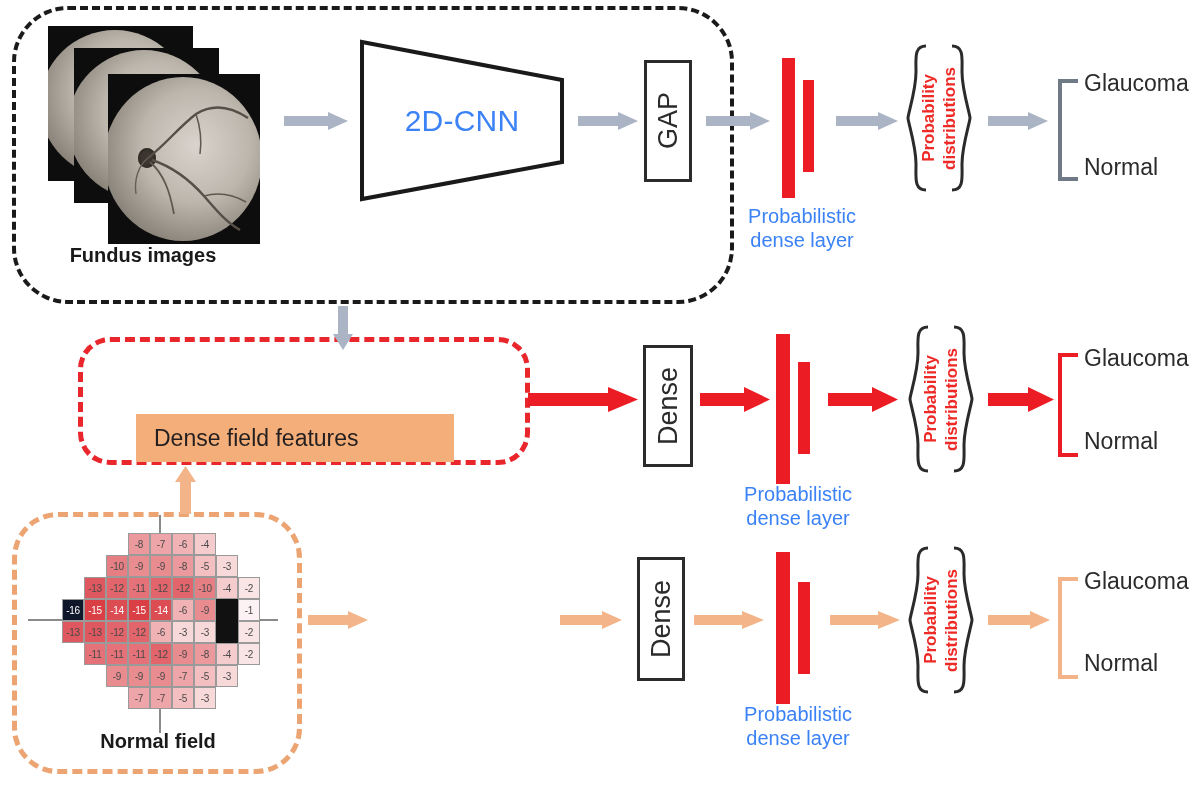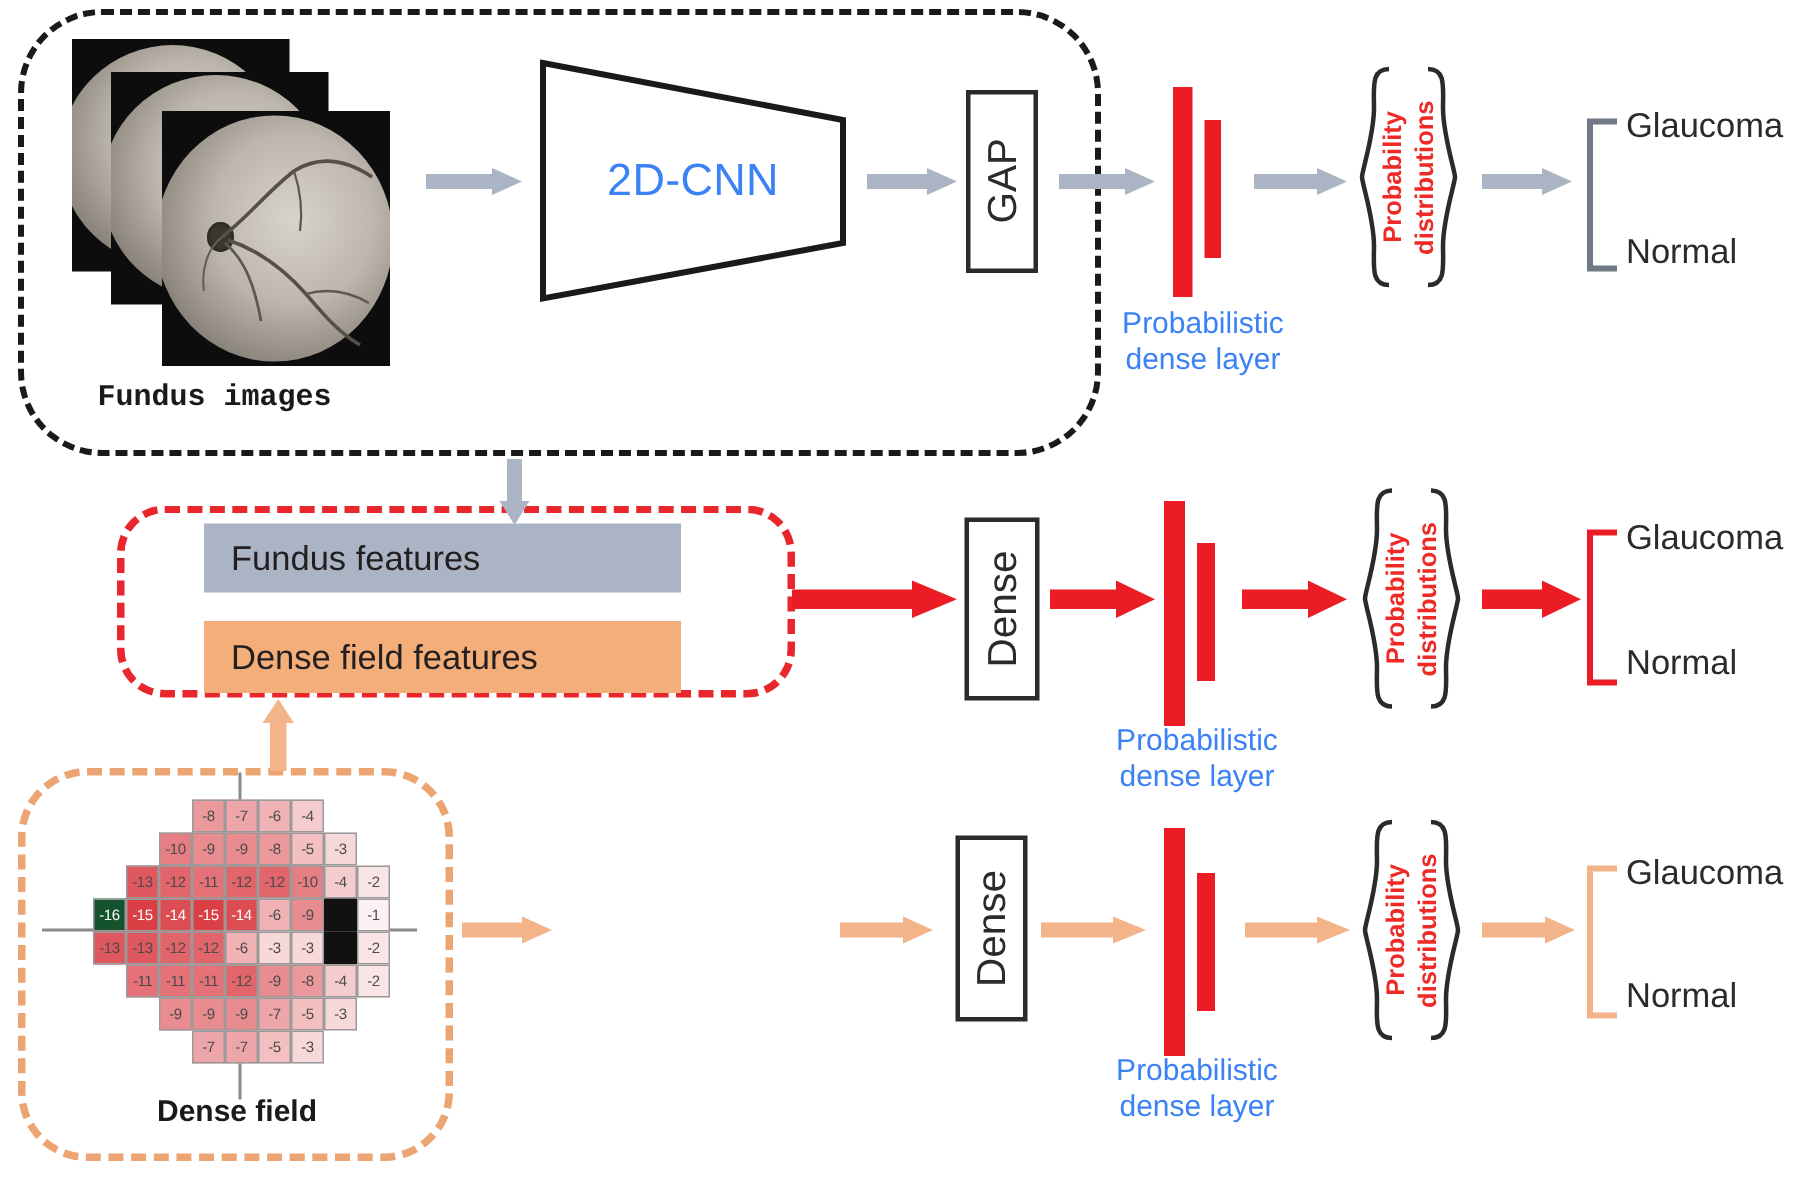--- a/index.html
+++ b/index.html
@@ -139,21 +139,21 @@
       <svg style="position:absolute;left:0;top:0" width="152" height="170">
         <path d="M40,84 C58,70 70,54 88,40 C104,30 122,32 140,44" stroke="#564f48" stroke-width="2.4" fill="none"></path>
         <path d="M44,86 C62,92 80,104 96,122 C108,136 118,148 132,156" stroke="#564f48" stroke-width="2.4" fill="none"></path>
         <path d="M42,88 C56,100 62,118 66,140" stroke="#5f584f" stroke-width="1.8" fill="none"></path>
         <path d="M88,40 C92,52 94,66 92,80" stroke="#5f584f" stroke-width="1.5" fill="none"></path>
         <path d="M96,122 C110,118 124,120 138,128" stroke="#5f584f" stroke-width="1.5" fill="none"></path>
         <path d="M40,84 C30,92 26,106 28,120" stroke="#655e55" stroke-width="1.4" fill="none"></path>
       </svg>
     </div>
   </div>
-  <div class="cap cap-bold" style="left:38px; top:254px; width:210px;font-family:Liberation Mono, monospace;">Fundus images</div>
+  <div class="cap cap-bold" style="left:38px; top:244px; width:210px;">Fundus images</div>
 
   <div class="arrow" style="left:284px; top:108px;">
     <svg width="66" height="26">
         <g fill="#aab4c4">
           <rect x="0" y="8" width="46" height="10"></rect>
           <polygon points="44,4 64,13 44,22"></polygon>
         </g>
       </svg>
   </div>
 
@@ -236,23 +236,20 @@
 
   <div class="arrow" style="left:330px; top:306px;">
     <svg width="26" height="44">
         <g fill="#aab4c4">
           <rect x="8" y="0" width="10" height="30"></rect>
           <polygon points="3,28 13,44 23,28"></polygon>
         </g>
       </svg>
   </div>
 
-  <div class="featbar" id="fundus-features-bar" style="left:136px; top:349px; width:318px; height:46px;">
-    <span>Fundus features</span>
-  </div>
   <div class="featbar" id="vf-features-bar" style="left:136px; top:414px; width:318px; height:48px;">
     <span>Dense field features</span>
   </div>
 
   <div class="arrow" style="left:528px; top:384px;">
     <svg width="112" height="32">
         <g fill="#ec1c24">
           <rect x="0" y="9" width="84" height="13"></rect>
           <polygon points="80,3 110,15.5 80,28"></polygon>
         </g>
@@ -341,21 +338,21 @@
       <div class="vf-cell" style="left: 132px; top: 22px; width: 22px; height: 22px; background: rgb(243, 191, 193);">-5</div>
       <div class="vf-cell" style="left: 154px; top: 22px; width: 22px; height: 22px; background: rgb(248, 217, 218);">-3</div>
       <div class="vf-cell" style="left: 22px; top: 44px; width: 22px; height: 22px; background: rgb(223, 88, 95);">-13</div>
       <div class="vf-cell" style="left: 44px; top: 44px; width: 22px; height: 22px; background: rgb(225, 101, 107);">-12</div>
       <div class="vf-cell" style="left: 66px; top: 44px; width: 22px; height: 22px; background: rgb(228, 114, 120);">-11</div>
       <div class="vf-cell" style="left: 88px; top: 44px; width: 22px; height: 22px; background: rgb(225, 101, 107);">-12</div>
       <div class="vf-cell" style="left: 110px; top: 44px; width: 22px; height: 22px; background: rgb(225, 101, 107);">-12</div>
       <div class="vf-cell" style="left: 132px; top: 44px; width: 22px; height: 22px; background: rgb(230, 127, 132);">-10</div>
       <div class="vf-cell" style="left: 154px; top: 44px; width: 22px; height: 22px; background: rgb(245, 204, 206);">-4</div>
       <div class="vf-cell" style="left: 176px; top: 44px; width: 22px; height: 22px; background: rgb(250, 229, 230);">-2</div>
-      <div class="vf-cell light" style="left: 0px; top: 66px; width: 22px; height: 22px; background: #14532d;">-16</div>
+      <div class="vf-cell light" style="left: 0px; top: 66px; width: 22px; height: 22px; background: #0f172a;">-16</div>
       <div class="vf-cell light" style="left: 22px; top: 66px; width: 22px; height: 22px; background: rgb(218, 63, 70);">-15</div>
       <div class="vf-cell light" style="left: 44px; top: 66px; width: 22px; height: 22px; background: rgb(220, 76, 83);">-14</div>
       <div class="vf-cell light" style="left: 66px; top: 66px; width: 22px; height: 22px; background: rgb(218, 63, 70);">-15</div>
       <div class="vf-cell light" style="left: 88px; top: 66px; width: 22px; height: 22px; background: rgb(220, 76, 83);">-14</div>
       <div class="vf-cell" style="left: 110px; top: 66px; width: 22px; height: 22px; background: rgb(240, 178, 181);">-6</div>
       <div class="vf-cell" style="left: 132px; top: 66px; width: 22px; height: 22px; background: rgb(233, 140, 144);">-9</div>
       <div class="vf-cell" style="left: 154px; top: 66px; width: 22px; height: 22px; background: rgb(17, 17, 17); border: none;"></div>
       <div class="vf-cell" style="left: 176px; top: 66px; width: 22px; height: 22px; background: rgb(253, 242, 243);">-1</div>
       <div class="vf-cell" style="left: 0px; top: 88px; width: 22px; height: 22px; background: rgb(223, 88, 95);">-13</div>
       <div class="vf-cell" style="left: 22px; top: 88px; width: 22px; height: 22px; background: rgb(223, 88, 95);">-13</div>
@@ -378,21 +375,21 @@
       <div class="vf-cell" style="left: 66px; top: 132px; width: 22px; height: 22px; background: rgb(233, 140, 144);">-9</div>
       <div class="vf-cell" style="left: 88px; top: 132px; width: 22px; height: 22px; background: rgb(233, 140, 144);">-9</div>
       <div class="vf-cell" style="left: 110px; top: 132px; width: 22px; height: 22px; background: rgb(238, 165, 169);">-7</div>
       <div class="vf-cell" style="left: 132px; top: 132px; width: 22px; height: 22px; background: rgb(243, 191, 193);">-5</div>
       <div class="vf-cell" style="left: 154px; top: 132px; width: 22px; height: 22px; background: rgb(248, 217, 218);">-3</div>
       <div class="vf-cell" style="left: 66px; top: 154px; width: 22px; height: 22px; background: rgb(238, 165, 169);">-7</div>
       <div class="vf-cell" style="left: 88px; top: 154px; width: 22px; height: 22px; background: rgb(238, 165, 169);">-7</div>
       <div class="vf-cell" style="left: 110px; top: 154px; width: 22px; height: 22px; background: rgb(243, 191, 193);">-5</div>
       <div class="vf-cell" style="left: 132px; top: 154px; width: 22px; height: 22px; background: rgb(248, 217, 218);">-3</div>
     </div>
-  <div class="cap cap-bold" style="left:58px; top:730px; width:200px;">Dense field</div>
+  <div class="cap cap-bold" style="left:58px; top:730px; width:200px;">Normal field</div>
 
   <div class="arrow" style="left:308px; top:607px;">
     <svg width="62" height="26">
         <g fill="#f3b489">
           <rect x="0" y="8" width="42" height="10"></rect>
           <polygon points="40,4 60,13 40,22"></polygon>
         </g>
       </svg>
   </div>
 

